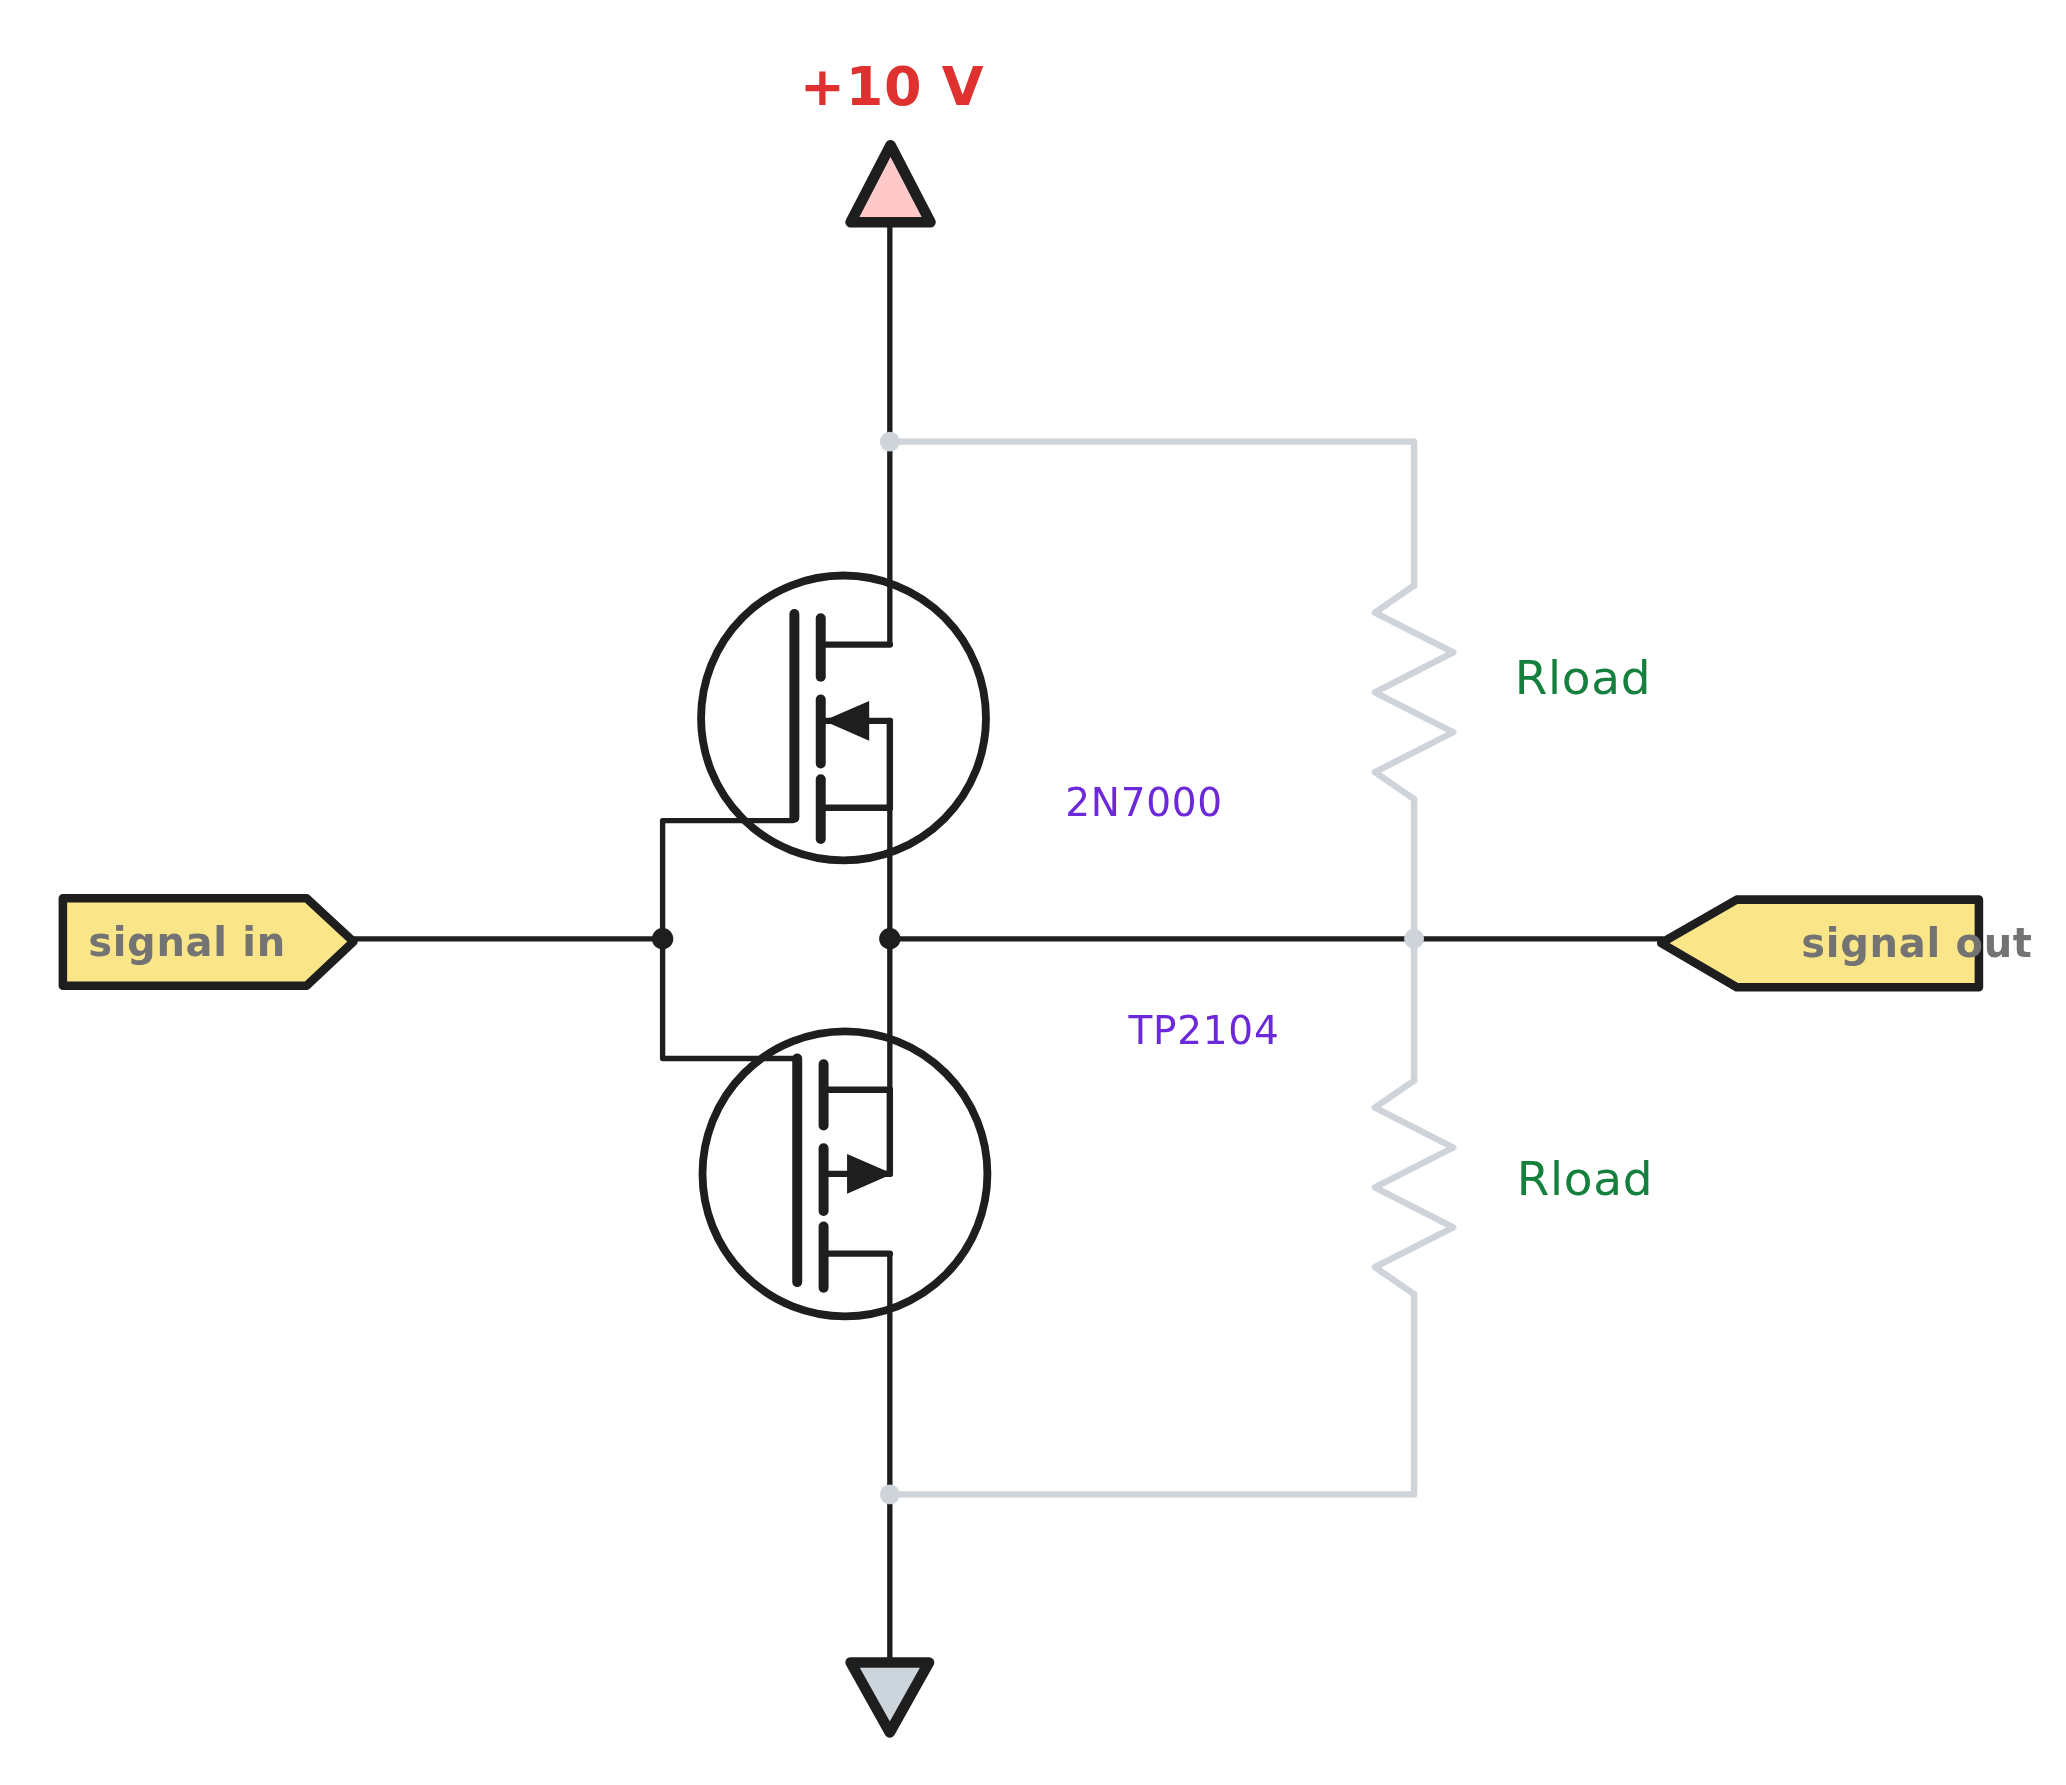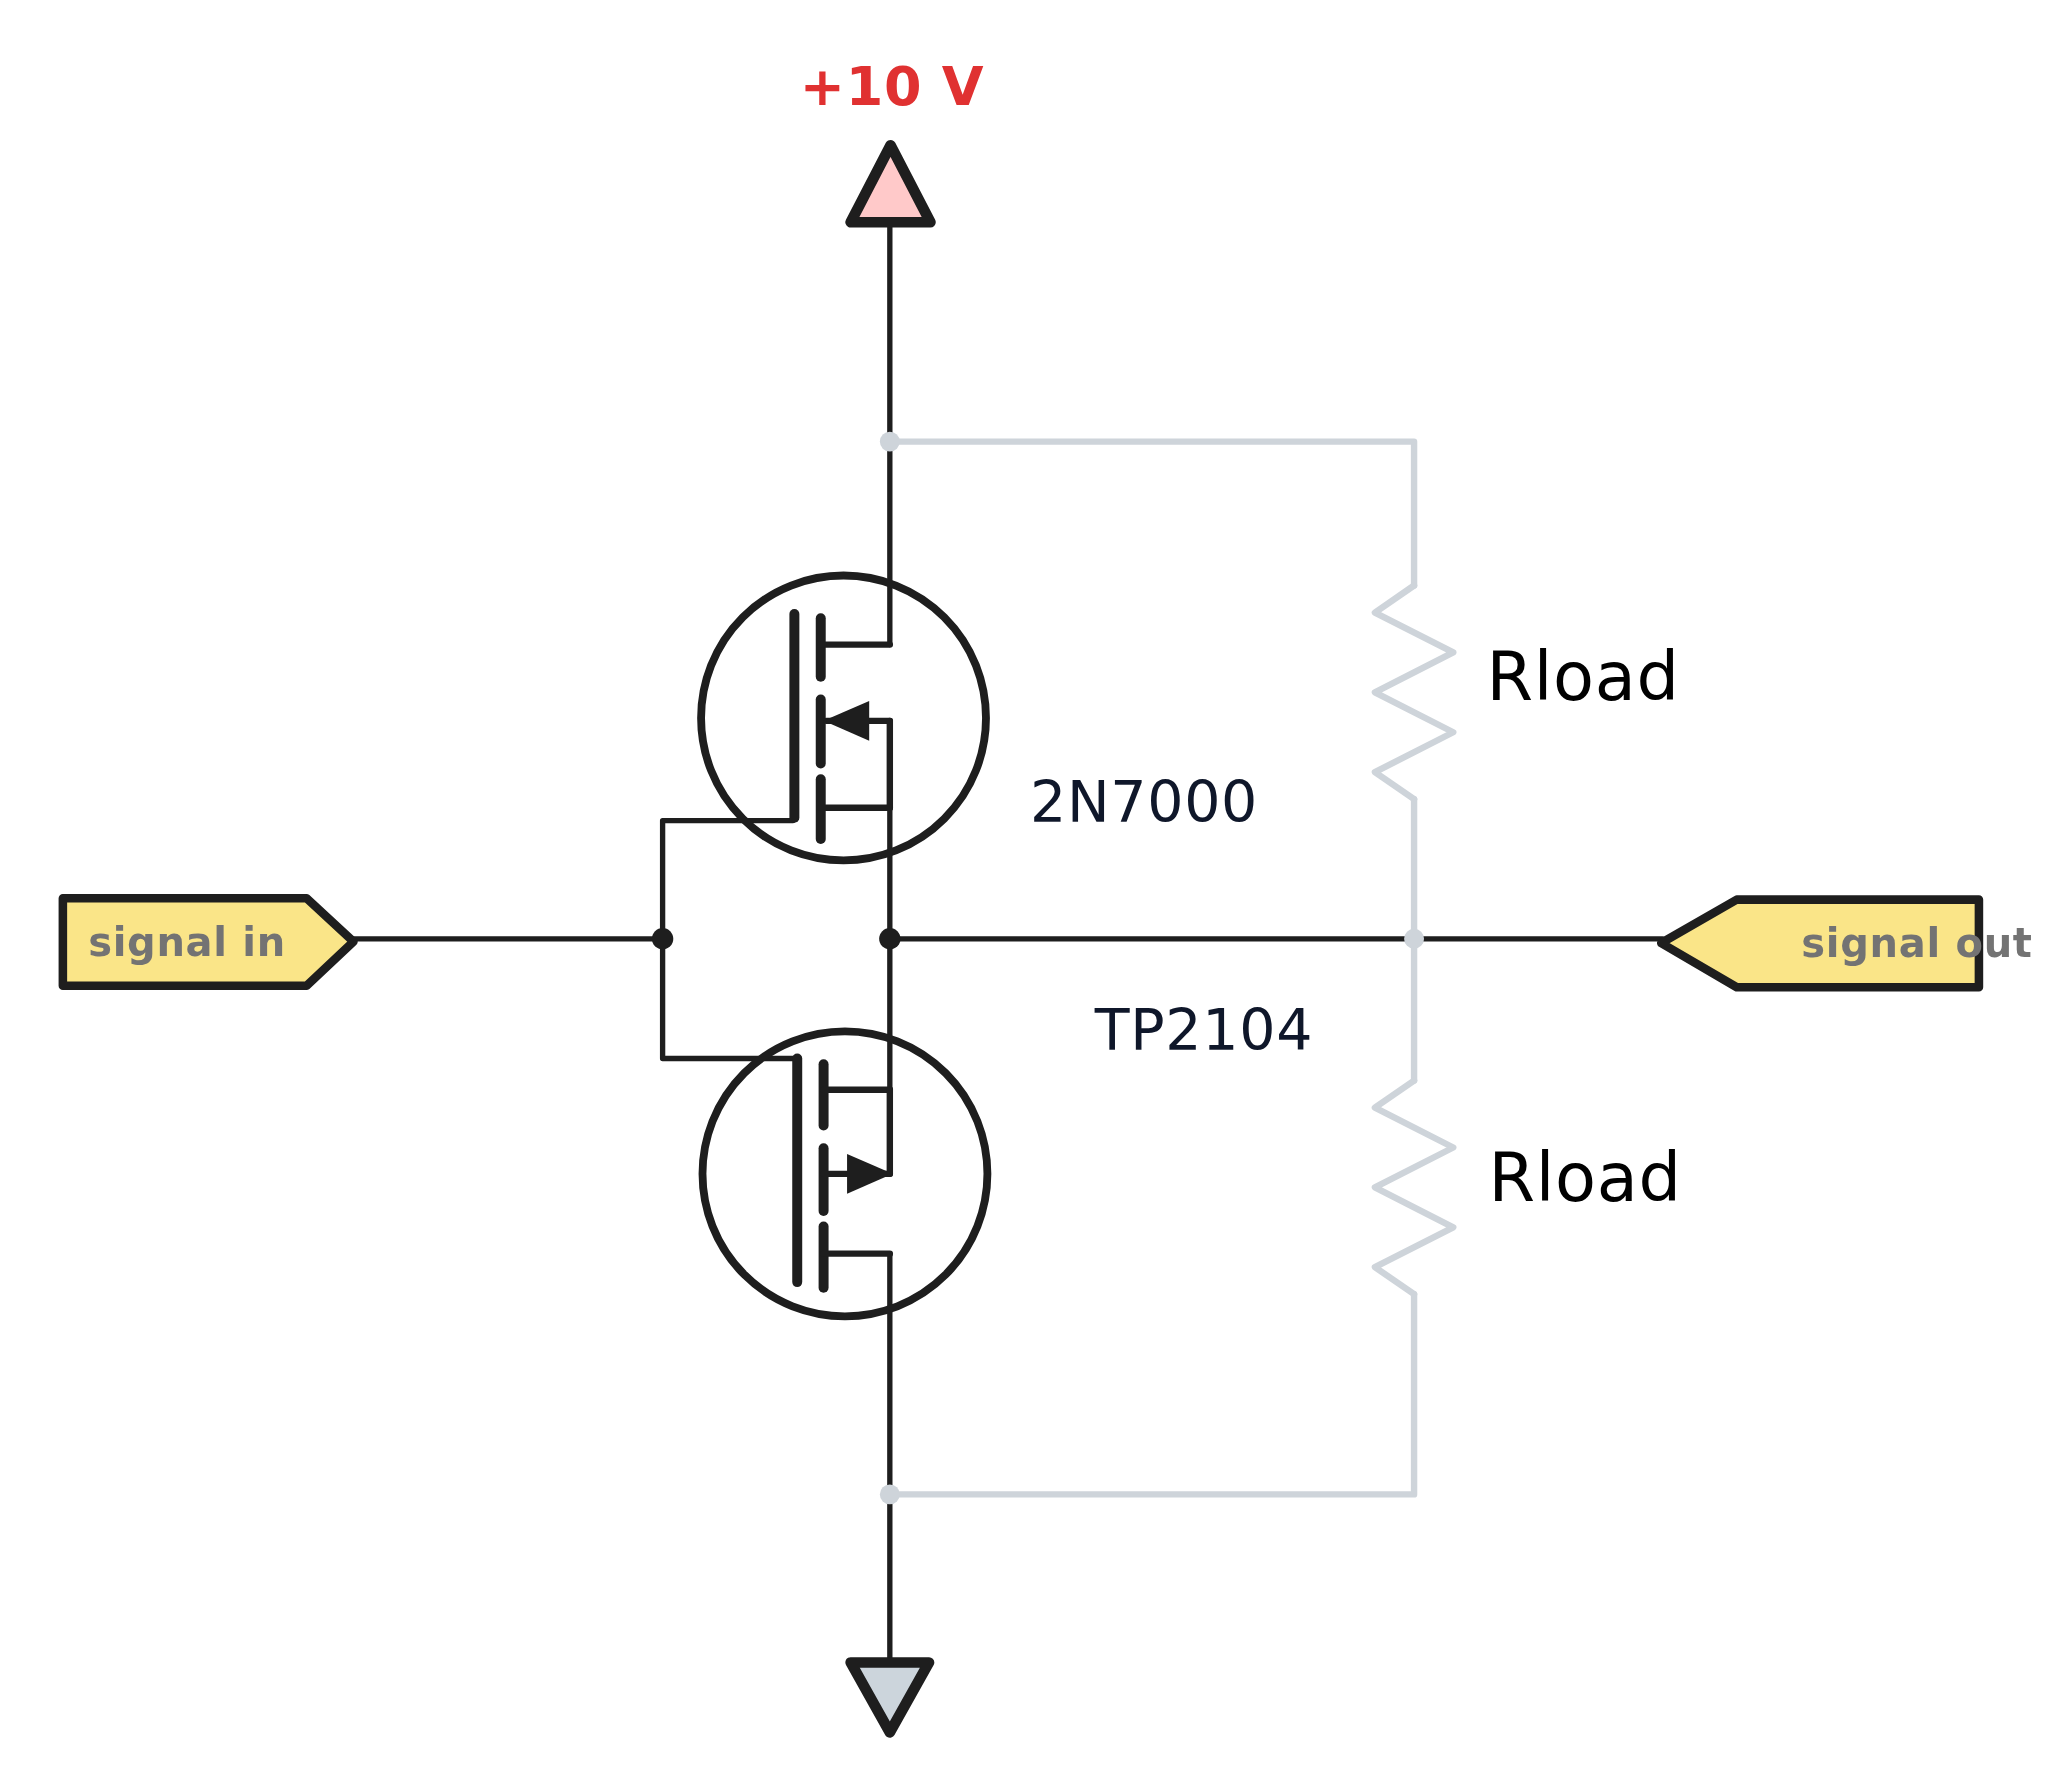--- a/index.html
+++ b/index.html
@@ -52,22 +52,22 @@
   .flag-shape { stroke: #1e1e1e; stroke-width: 12; stroke-linejoin: round; }
 
   .lbl {
     position: absolute;
     transform: translate(-50%, -50%);
     white-space: nowrap;
     line-height: 1;
     letter-spacing: 0.7px;
   }
   .lbl-supply { color: #e03131; font-size: 54px; font-weight: bold; }
-  .lbl-part   { color: #0f172a; font-size: 57px; }
-  .lbl-gray   { color: #000000; font-size: 67px; }
+  .lbl-part   { color: #6d28d9; font-size: 39px; }
+  .lbl-gray   { color: #15803d; font-size: 47px; }
   .lbl-flag   { color: #737373; font-size: 40px; font-weight: bold; }
 </style>
 </head>
 <body>
 
 <div id="stage">
 
   <svg id="schematic-svg" width="2066" height="1785" viewBox="0 0 2900 2506">
 
     <g>

